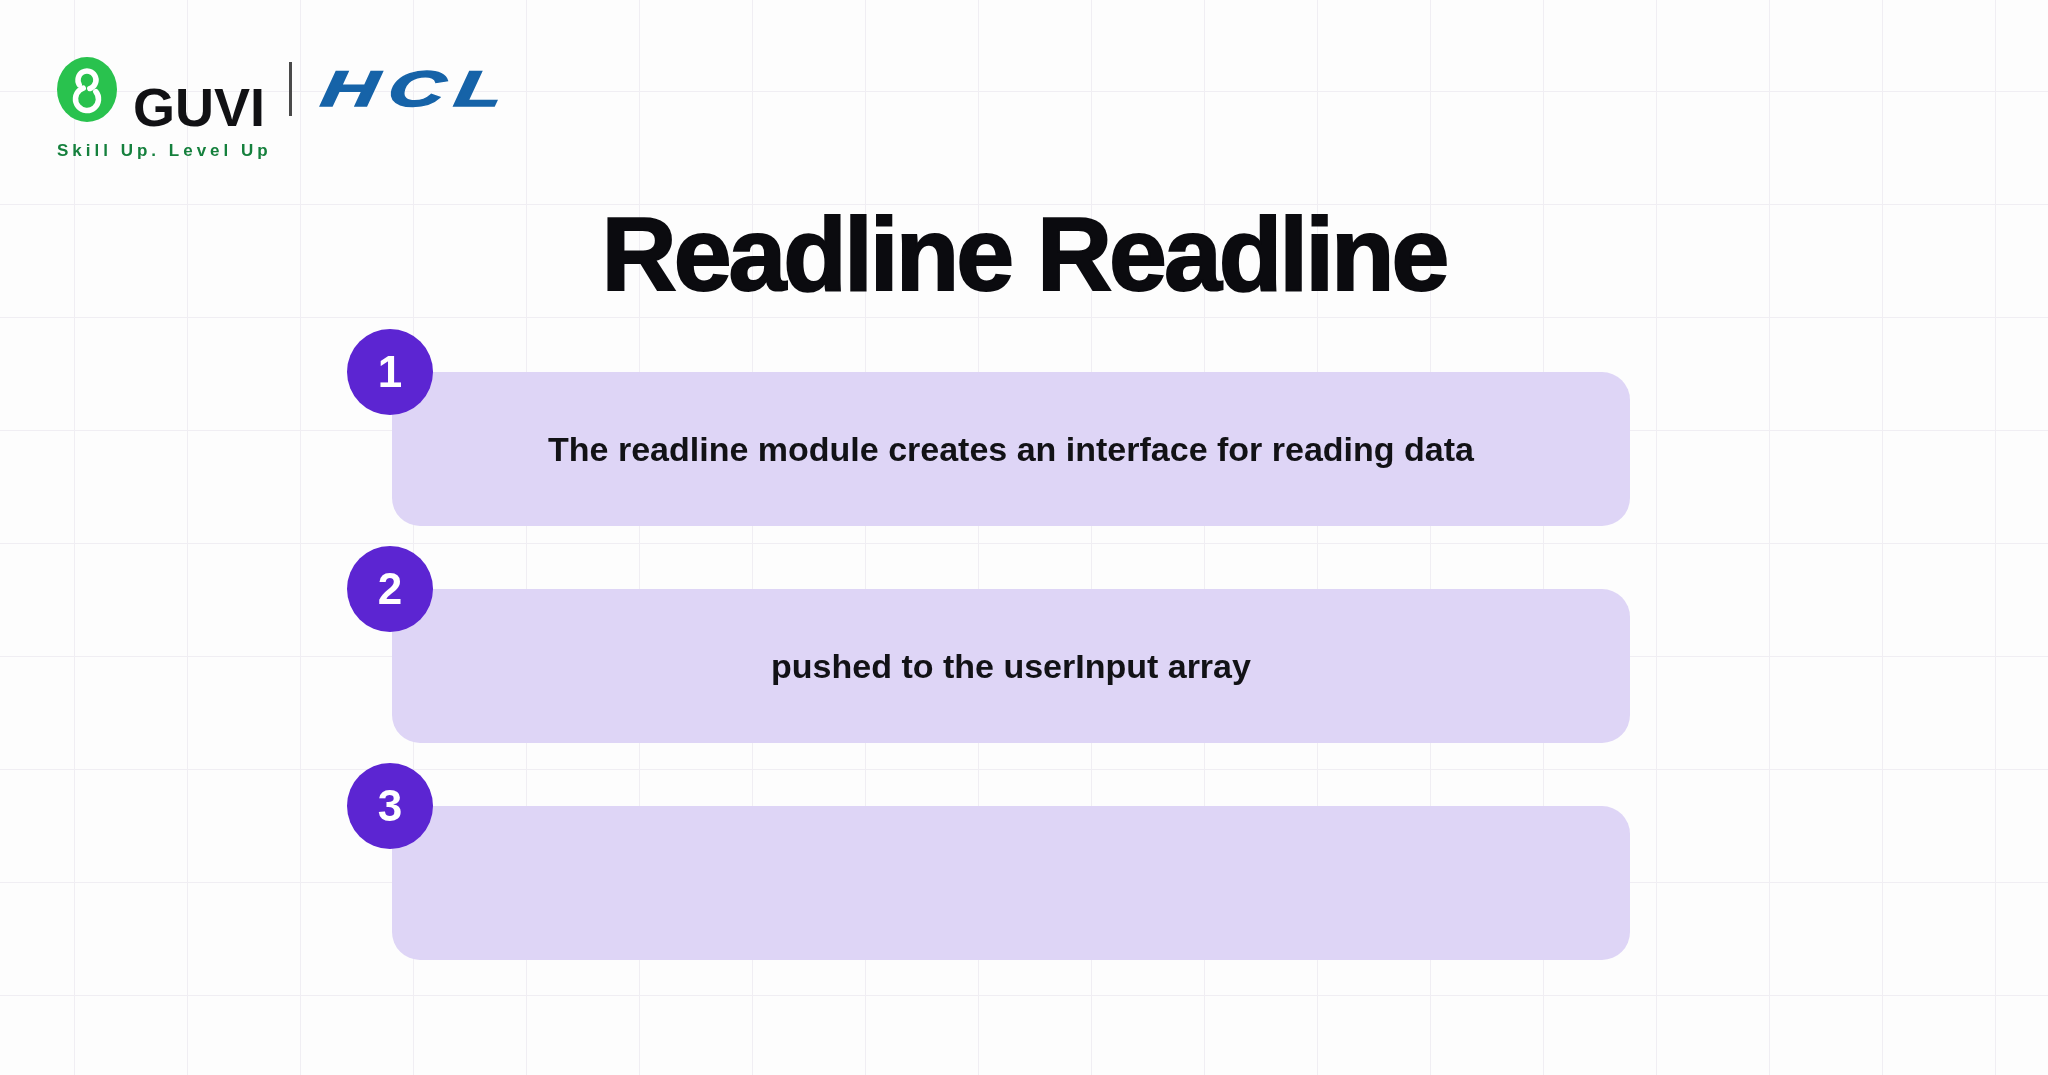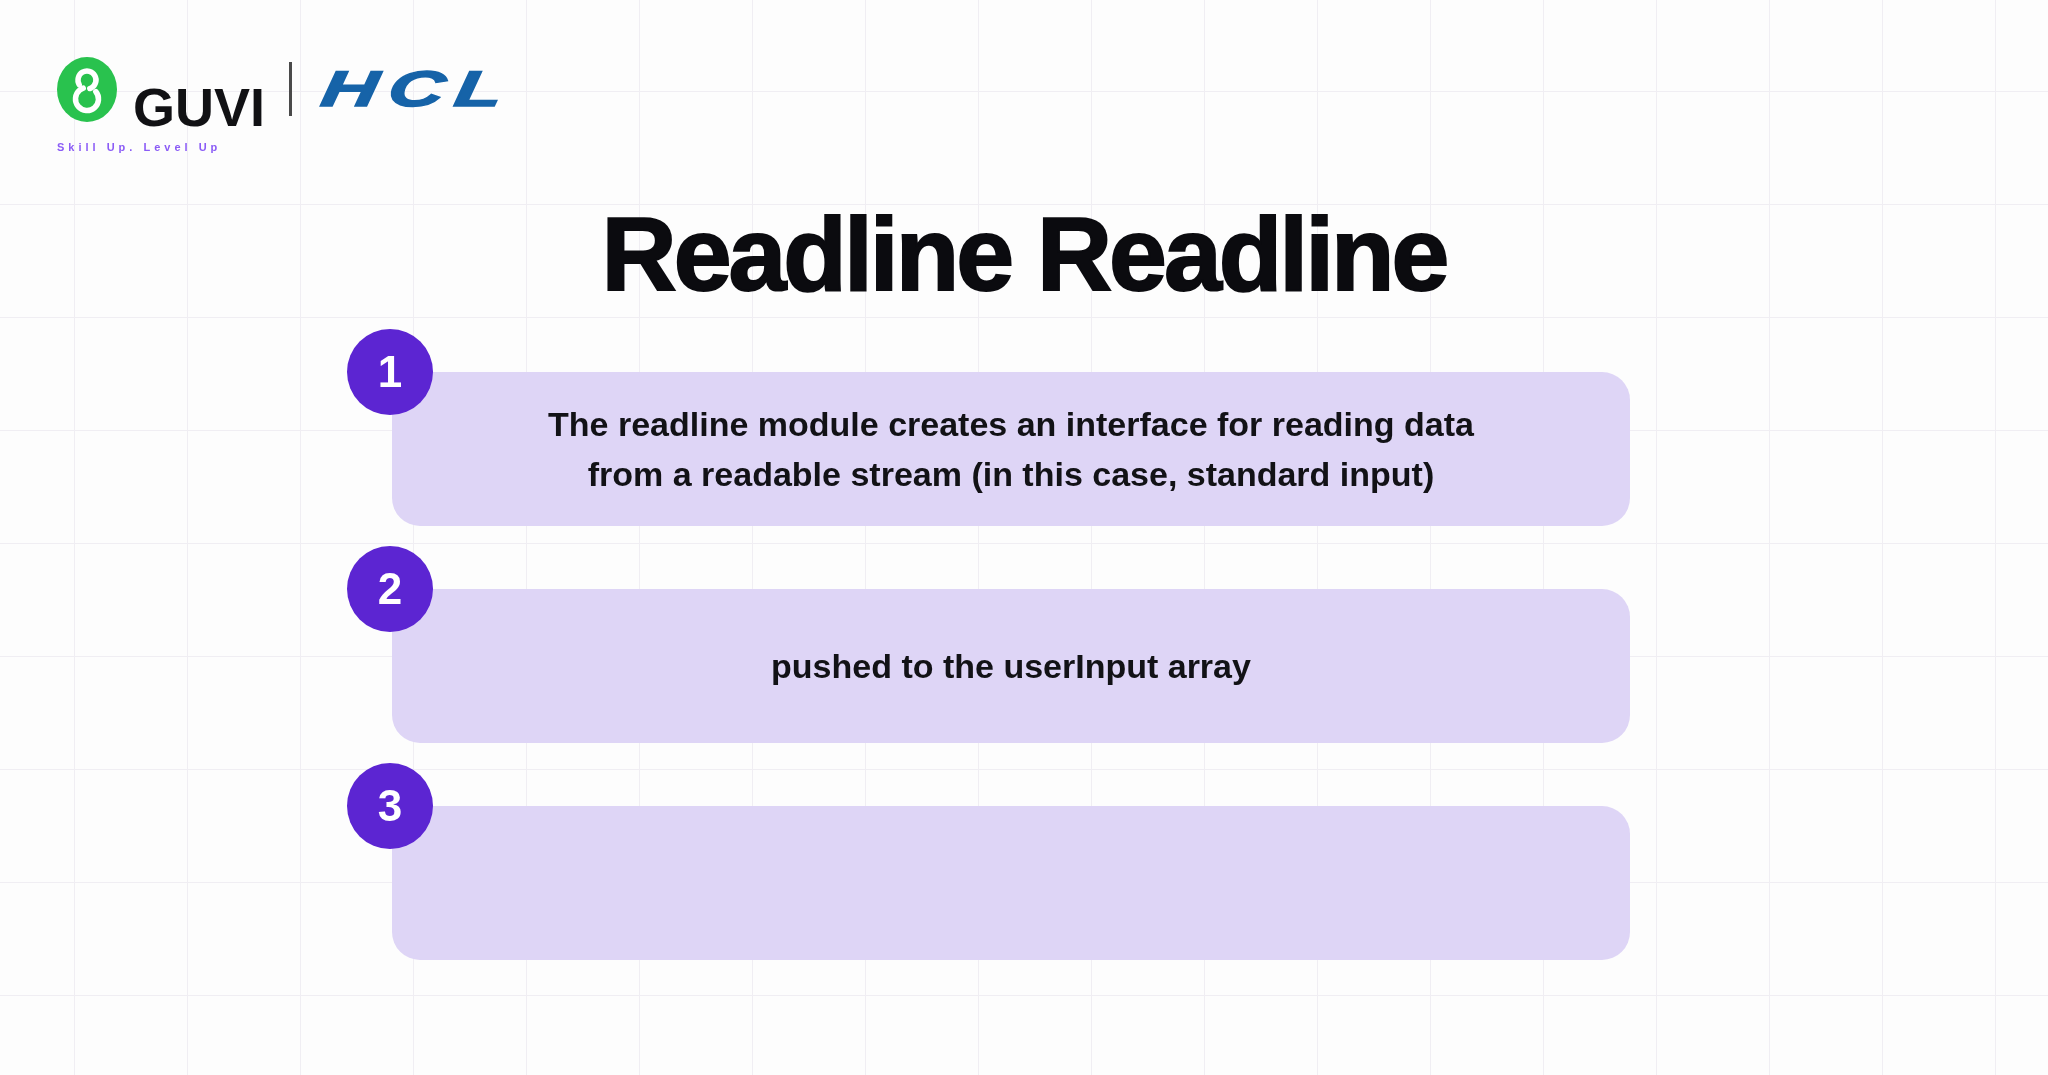--- a/index.html
+++ b/index.html
@@ -36,21 +36,21 @@
   .brand-divider{
     width:3px;height:54px;background:#4a4a4a;margin-left:24px;flex:0 0 auto;
   }
   .hcl-text{
     font-size:50px;font-weight:900;font-style:italic;color:var(--hcl-blue);
     line-height:1;margin-left:30px;letter-spacing:7px;
     transform:scaleX(1.55) skewX(-6deg);transform-origin:left center;
     -webkit-text-stroke:1.5px var(--hcl-blue);
   }
   .tagline{
-    margin-top:20px;font-size:11px;font-weight:700;color:#8b5cf6;
+    margin-top:20px;font-size:17px;font-weight:700;color:#15803d;
     letter-spacing:4px;line-height:1;
   }
 
   
   .title{
     position:absolute;top:198px;left:0;width:100%;margin:0;
     text-align:center;font-size:104px;line-height:112px;font-weight:900;
     color:#0b0b0f;letter-spacing:-3px;
     -webkit-text-stroke:2px #0b0b0f;
   }
@@ -99,21 +99,20 @@
 
 <h1 class="title">Readline Readline</h1>
 
 <main class="steps">
 
   <div class="step">
     <div class="step-badge">1</div>
     <div class="step-card">
       <p class="step-text">
         <span class="line">The readline module creates an interface for reading data</span>
-        <span class="line">from a readable stream (in this case, standard input)</span>
       </p>
     </div>
   </div>
 
   <div class="step">
     <div class="step-badge">2</div>
     <div class="step-card">
       <p class="step-text">
         <span class="line">pushed to the userInput array</span>
       </p>

